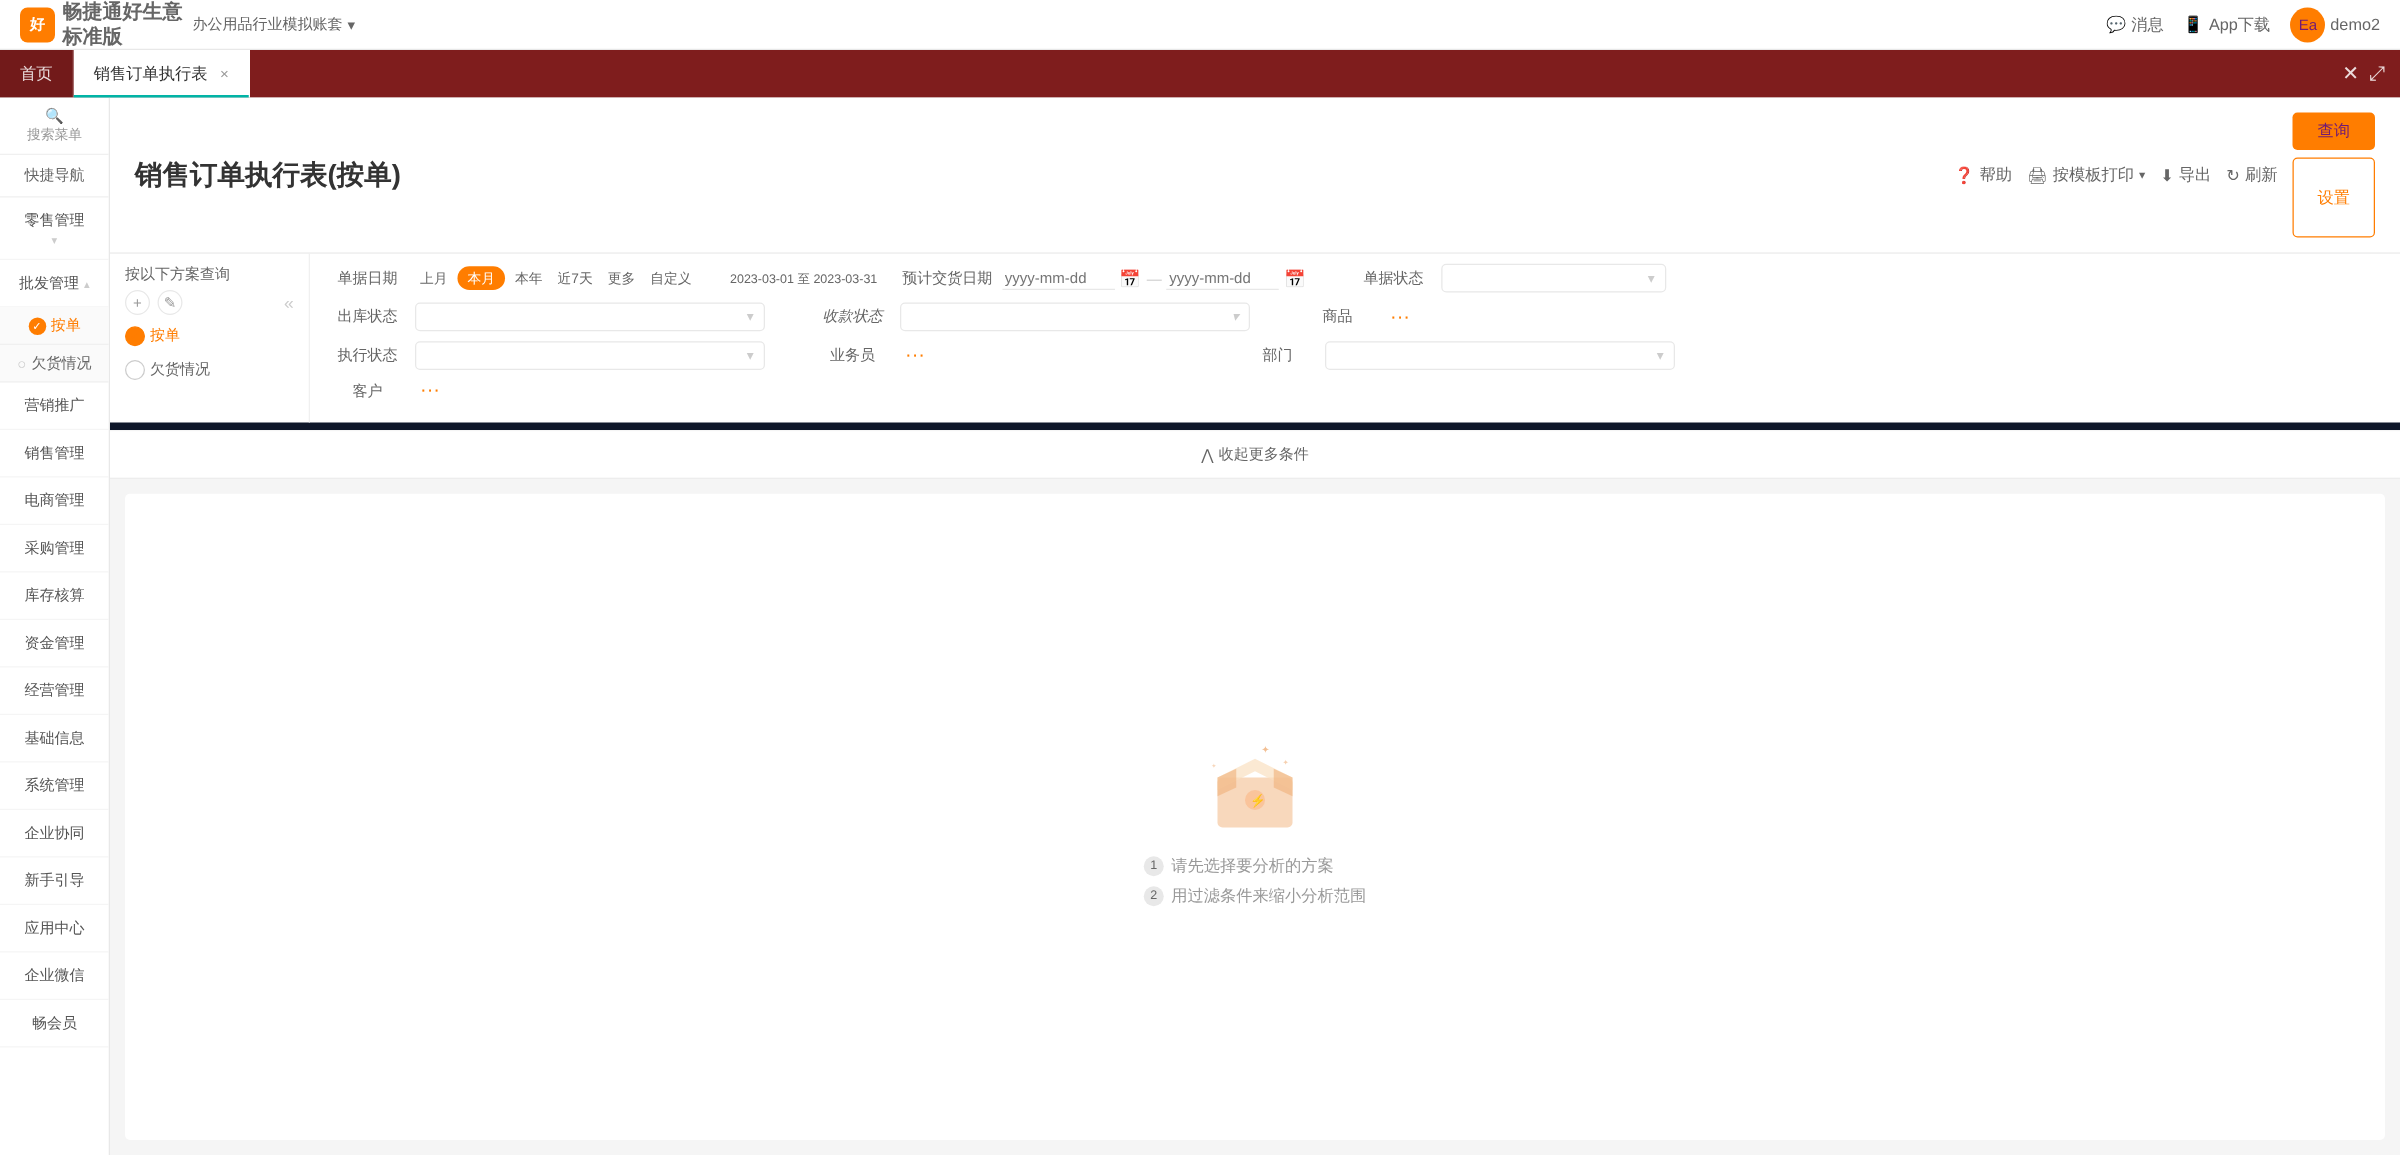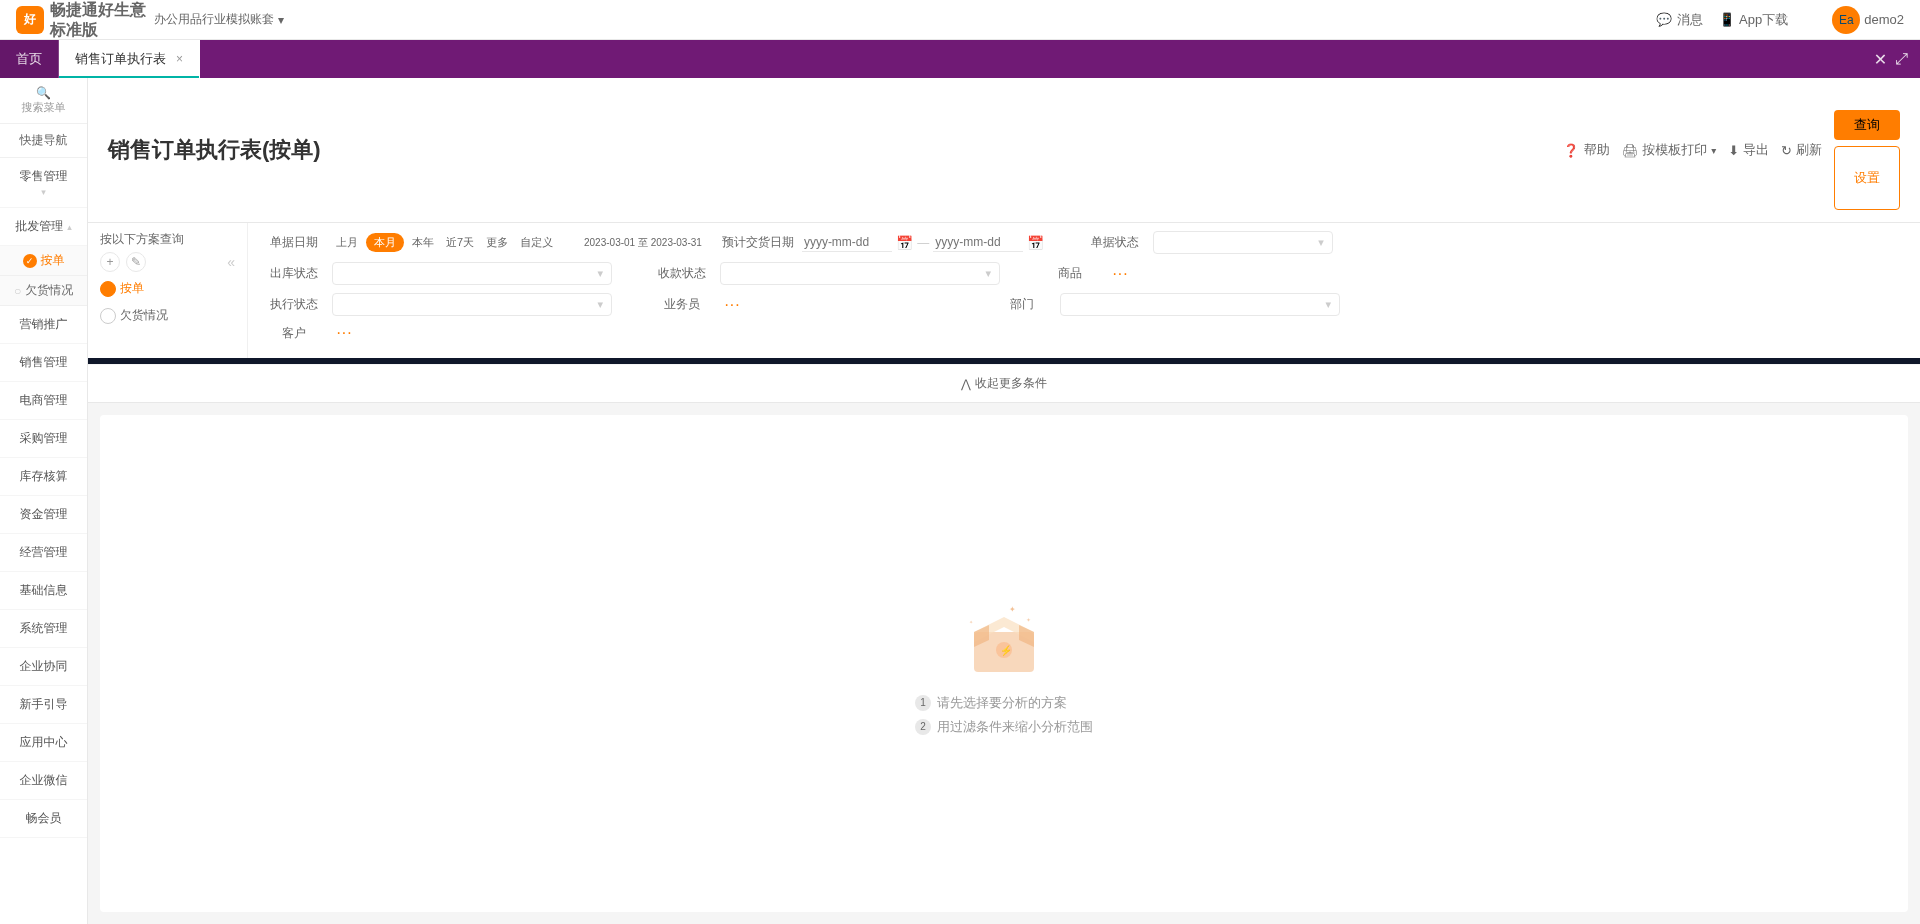--- a/index.html
+++ b/index.html
@@ -16,26 +16,26 @@
       padding: 0 16px;
       flex-shrink: 0;
     }
     .top-bar-left { display: flex; align-items: center; gap: 8px; }
     .logo-area { display: flex; align-items: center; gap: 6px; }
     .logo-icon { width: 28px; height: 28px; background: #ff7d00; border-radius: 6px; display: flex; align-items: center; justify-content: center; color: #fff; font-size: 12px; font-weight: bold; }
     .logo-text { font-size: 16px; color: #666; line-height: 1.2; font-weight: bold; }
     .breadcrumb-area { display: flex; align-items: center; gap: 4px; color: #666; font-size: 12px; }
     .top-bar-right { display: flex; align-items: center; gap: 16px; color: #666; font-size: 13px; }
     .top-bar-right-item { display: flex; align-items: center; gap: 4px; cursor: pointer; }
-    .avatar { width: 28px; height: 28px; border-radius: 50%; background: #ff7d00; display: flex; align-items: center; justify-content: center; color: #0c4a6e; font-size: 12px; overflow: hidden; margin-left: 28px; }
+    .avatar { width: 28px; height: 28px; border-radius: 50%; background: #ff7d00; display: flex; align-items: center; justify-content: center; color: #701a75; font-size: 12px; overflow: hidden; }
 
     
     .nav-tabs {
       height: 38px;
-      background: #701a75;
+      background: #7f1d1d;
       display: flex;
       align-items: stretch;
       flex-shrink: 0;
     }
     .nav-tab {
       display: flex;
       align-items: center;
       padding: 0 16px;
       color: rgba(255,255,255,0.85);
       cursor: pointer;
@@ -104,21 +104,21 @@
       padding: 12px 20px;
       border-bottom: 1px solid #e8e8e8;
       display: flex;
       align-items: center;
       justify-content: space-between;
       flex-shrink: 0;
     }
     .page-title { font-size: 22px; font-weight: bold; color: #333; }
     .page-actions { display: flex; align-items: center; gap: 12px; font-size: 13px; color: #666; }
     .page-action { display: flex; align-items: center; gap: 4px; cursor: pointer; }
-    .btn-query { background: #ff7d00; color: #000000; border: none; border-radius: 4px; padding: 6px 20px; cursor: pointer; font-size: 13px; margin-top: 20px; }
+    .btn-query { background: #ff7d00; color: #701a75; border: none; border-radius: 4px; padding: 6px 20px; cursor: pointer; font-size: 13px; }
     .btn-set { background: #fff; color: #ff7d00; border: 1px solid #ff7d00; border-radius: 4px; padding: 22px 16px; cursor: pointer; font-size: 13px; margin-top: 4px; }
 
     
     .filter-panel {
       background: #fff;
       margin: 0;
       padding: 0;
       border-bottom: 1px solid #e8e8e8;
       flex-shrink: 0;
     }
@@ -395,21 +395,21 @@
             <div class="filter-row">
 
               <div class="filter-field">
                 <span class="filter-label">出库状态</span>
                 <div class="filter-select" style="min-width:280px;">
                   <span class="filter-select-placeholder"></span>
                   <span class="filter-select-arrow">▾</span>
                 </div>
               </div>
 
-              <div class="filter-field" style="margin-left:20px;">
+              <div class="filter-field" style="margin-left:20px;font-style:italic;">
                 <span class="filter-label">收款状态</span>
                 <div class="filter-select" style="min-width:280px;">
                   <span class="filter-select-placeholder"></span>
                   <span class="filter-select-arrow">▾</span>
                 </div>
               </div>
 
               <div class="filter-field" style="margin-left:20px;">
                 <span class="filter-label">商品</span>
                 <span class="filter-input-dots">···</span>

